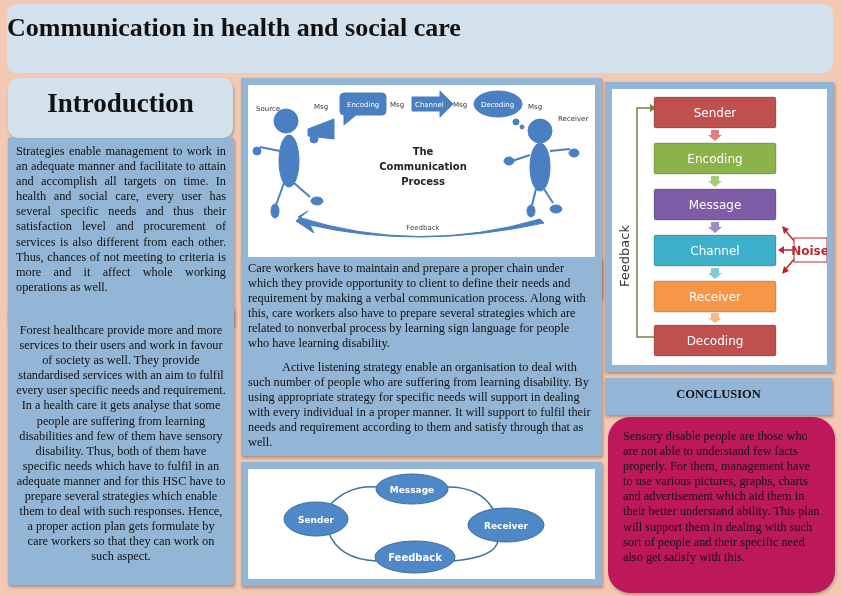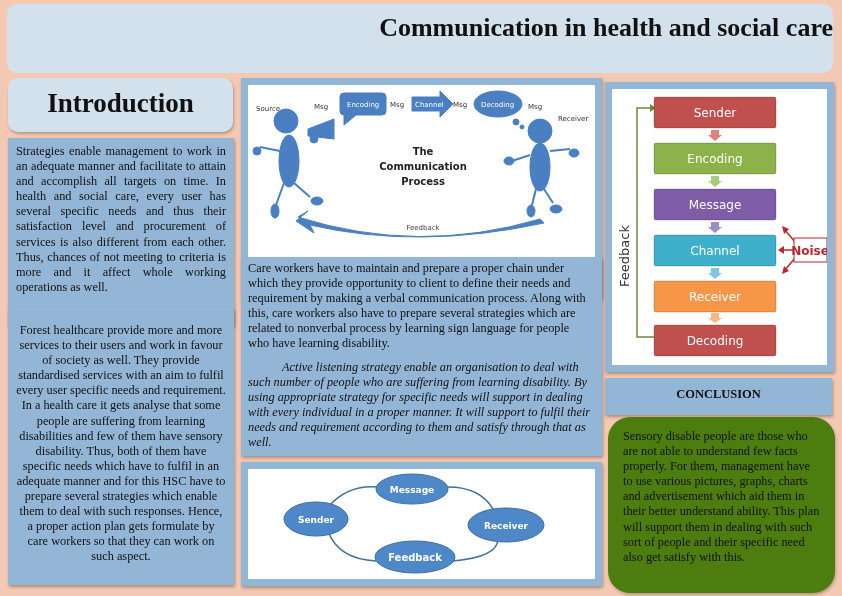--- a/index.html
+++ b/index.html
@@ -7,29 +7,29 @@
     width: 842px; height: 596px; overflow: hidden;
     background: #f4c9b3;
     position: relative;
     font-family: "Liberation Serif", serif;
     color: #111;
   }
   .abs { position: absolute; box-sizing: border-box; }
   .title-box {
     left: 7px; top: 4px; width: 826px; height: 69px;
     background: #d3e1ec; border-radius: 10px;
-    text-align: right;
+    text-align: left;
   }
   .title-box h1 {
     margin: 0; padding-top: 9px;
     font-size: 26px; font-weight: bold;
     font-family: "Liberation Serif", serif;
   }
   .intro-head {
-    left: 8px; top: 78px; width: 225px; height: 54px;
+    left: 8px; top: 78px; width: 225px; height: 60px;
     background: #d3e1ec; border-radius: 10px;
     box-shadow: 1px 2px 3px rgba(0,0,0,0.25);
     text-align: center;
   }
   .intro-head h2 {
     margin: 0; padding-top: 10px; font-size: 27px; font-weight: bold;
   }
   .bluebox {
     background: #93b6d6;
     box-shadow: 1px 2px 3px rgba(0,0,0,0.3);
@@ -49,30 +49,30 @@
     box-shadow: 1px 2px 3px rgba(0,0,0,0.3);
   }
   .img-inner { background: #fff; width: 100%; height: 100%; position: relative; overflow: hidden; }
   .comm-img { left: 241px; top: 78px; width: 361px; height: 221px; }
   .care-text {
     left: 241px; top: 257px; width: 361px; height: 199px;
     padding: 4px 9px 0 7px;
     font-size: 12.3px; line-height: 15.1px;
   }
   .care-text p { margin: 0 0 8px 0; }
-  .care-text .indent { text-indent: 34px; font-style: italic; }
+  .care-text .indent { text-indent: 34px; }
   .cycle-img { left: 241px; top: 462px; width: 361px; height: 124px; }
   .flow-img { left: 605px; top: 82px; width: 229px; height: 290px; }
   .concl-head {
     left: 605px; top: 378px; width: 227px; height: 37px;
     text-align: center; font-weight: bold; font-size: 12.5px; line-height: 33px;
   }
   .concl-text {
     left: 608px; top: 417px; width: 227px; height: 176px;
-    background: #4d7c0f; border-radius: 22px;
+    background: #be185d; border-radius: 22px;
     padding: 12px 14px 0 15px;
     font-size: 12.3px; line-height: 15.1px;
     box-shadow: 1px 2px 3px rgba(0,0,0,0.25);
   }
   svg text { font-family: "DejaVu Sans", sans-serif; }
 </style>
 </head>
 <body>
 
 <div class="abs title-box">

